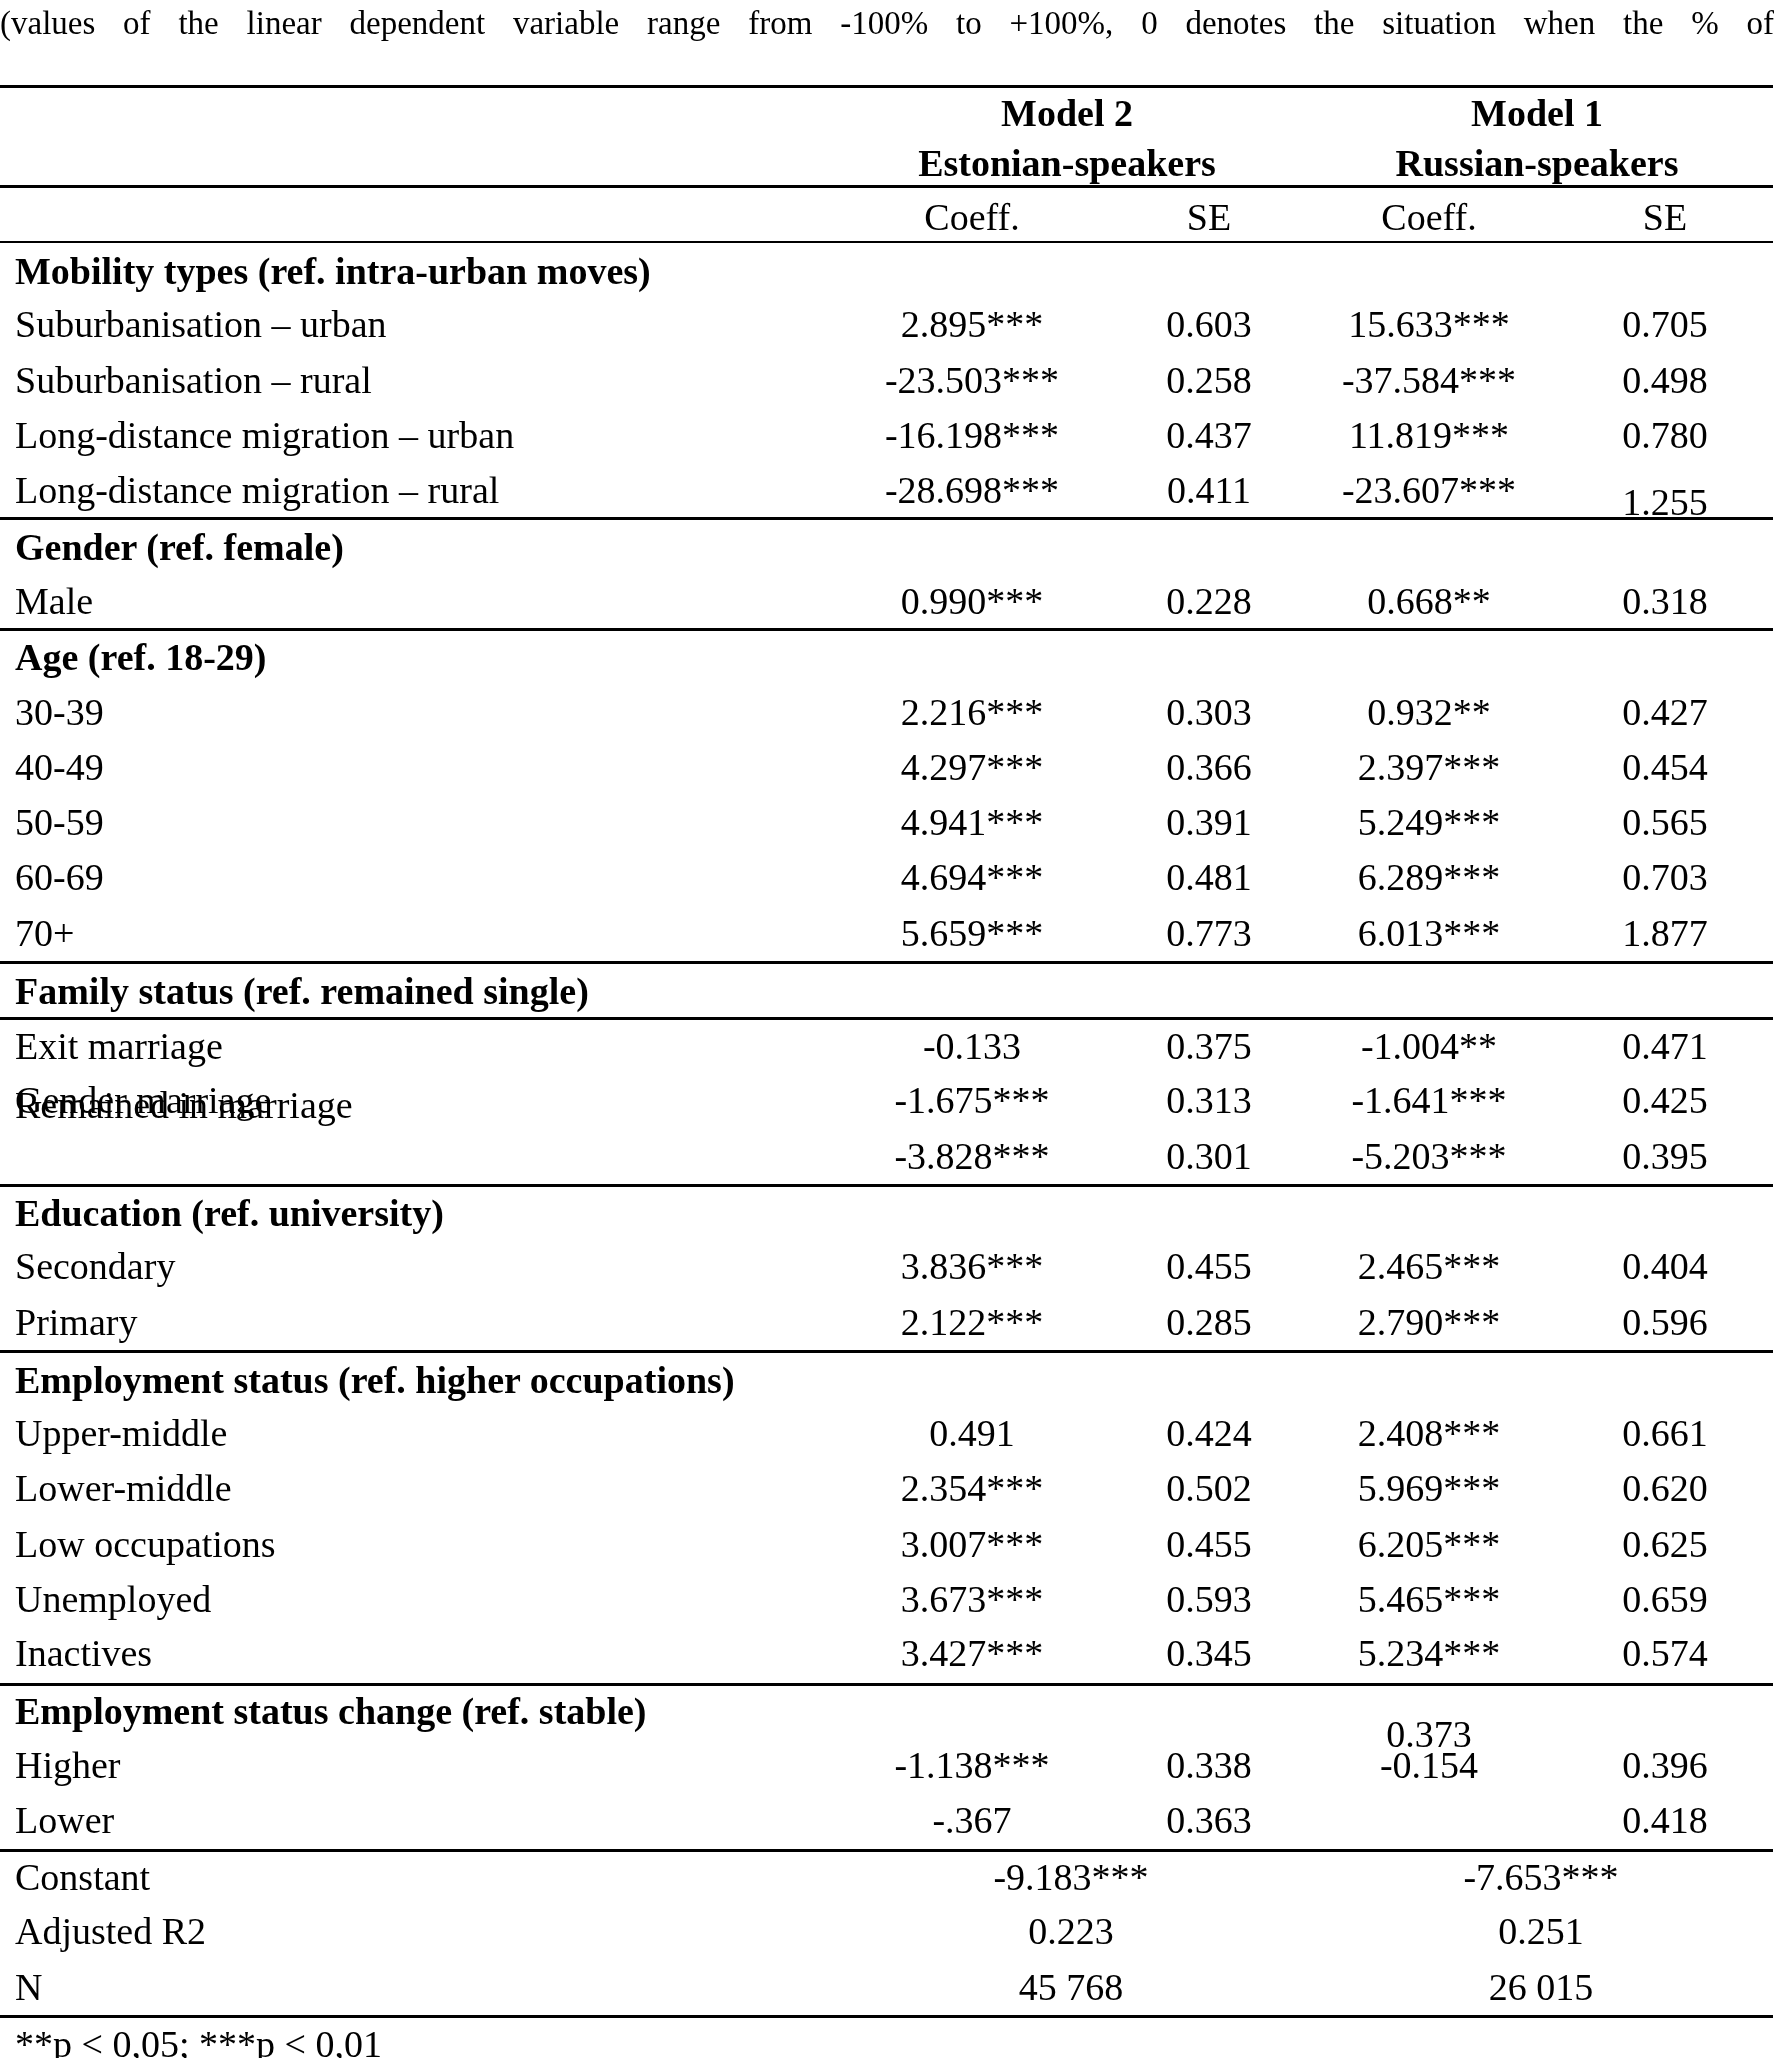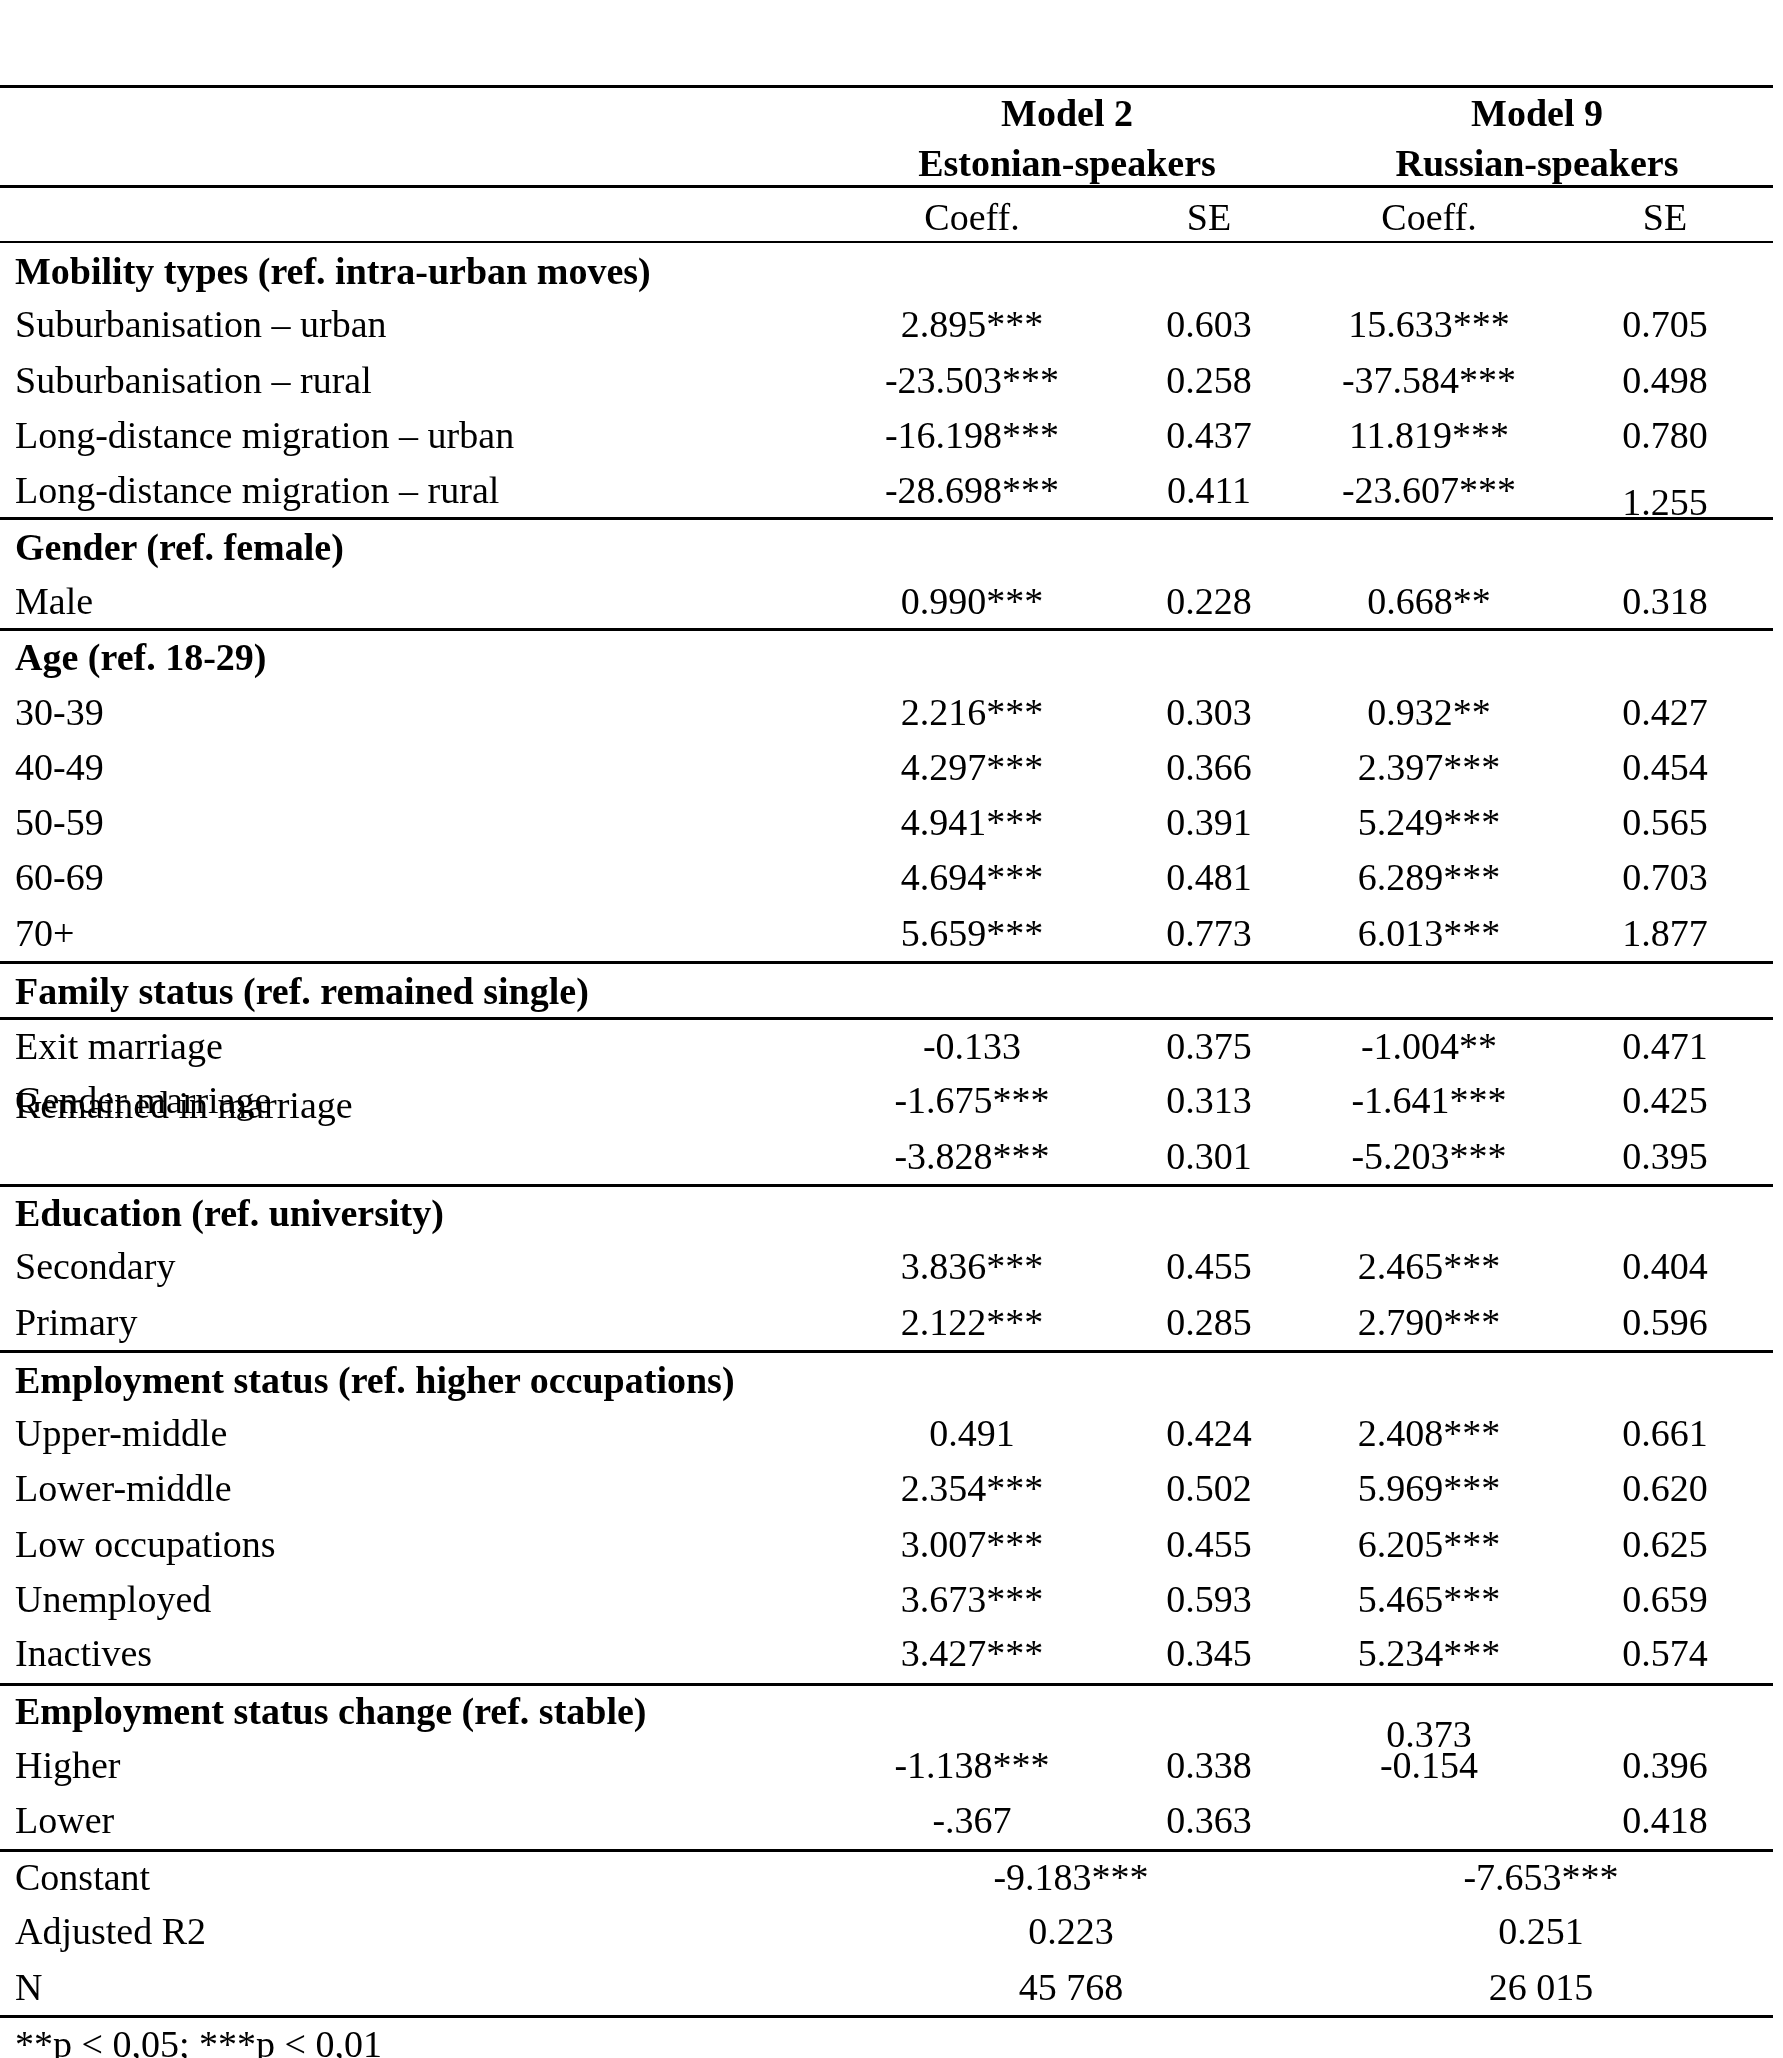--- a/index.html
+++ b/index.html
@@ -16,38 +16,39 @@
   .lbl { left:15px; }
   .bold { font-weight:bold; }
   .ital { }
   .ctr { transform:translateX(-50%); text-align:center; }
   .foot { position:absolute; left:15px; font-size:38px; line-height:45px; white-space:nowrap; }
 </style>
 </head>
 <body>
 
 <div class="caption">
+  <span class="l1">(values of the linear dependent variable range from -100% to +100%, 0 denotes the situation when the % of</span>
 </div>
 
 <div class="hline thick" style="top:85px"></div>
 <div class="hline thick" style="top:185px"></div>
 <div class="hline thin" style="top:241px"></div>
 <div class="hline thick" style="top:517px"></div>
 <div class="hline thick" style="top:628px"></div>
 <div class="hline thick" style="top:961px"></div>
 <div class="hline thick" style="top:1017px"></div>
 <div class="hline thick" style="top:1184px"></div>
 <div class="hline thick" style="top:1350px"></div>
 <div class="hline thick" style="top:1683px"></div>
 <div class="hline thick" style="top:1849px"></div>
 <div class="hline thick" style="top:2015px"></div>
 
 <div class="cell bold ctr" style="left:1067px;top:91px">Model 2</div>
 <div class="cell bold ctr" style="left:1067px;top:141px">Estonian-speakers</div>
-<div class="cell bold ctr" style="left:1537px;top:91px">Model 9</div>
+<div class="cell bold ctr" style="left:1537px;top:91px">Model 1</div>
 <div class="cell bold ctr" style="left:1537px;top:141px">Russian-speakers</div>
 <div class="cell ital ctr" style="left:972px;top:195px">Coeff.</div>
 <div class="cell ital ctr" style="left:1209px;top:195px">SE</div>
 <div class="cell ital ctr" style="left:1429px;top:195px">Coeff.</div>
 <div class="cell ital ctr" style="left:1665px;top:195px">SE</div>
 
 <div class="cell lbl bold" style="top:249px">Mobility types (ref. intra-urban moves)</div>
 
 <div>
   <div class="cell lbl" style="top:302px">Suburbanisation – urban</div>

